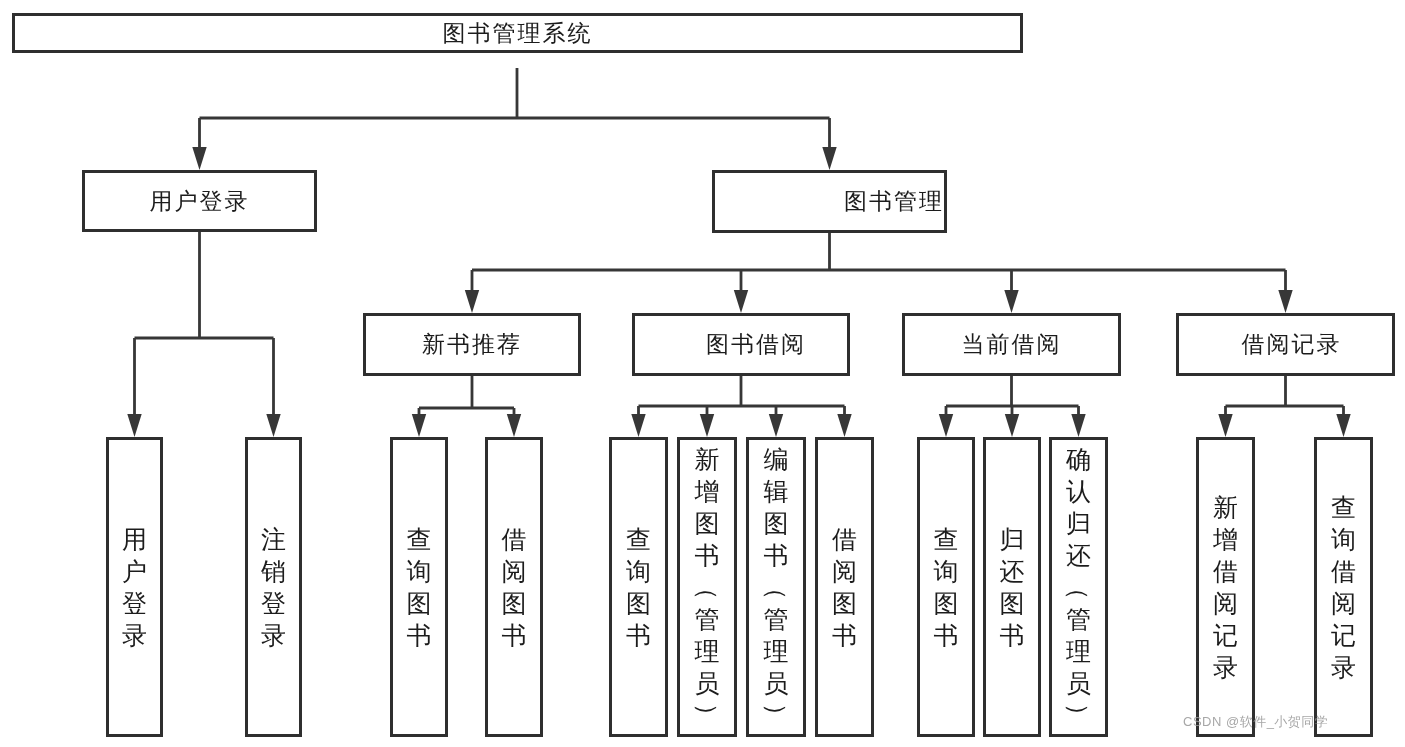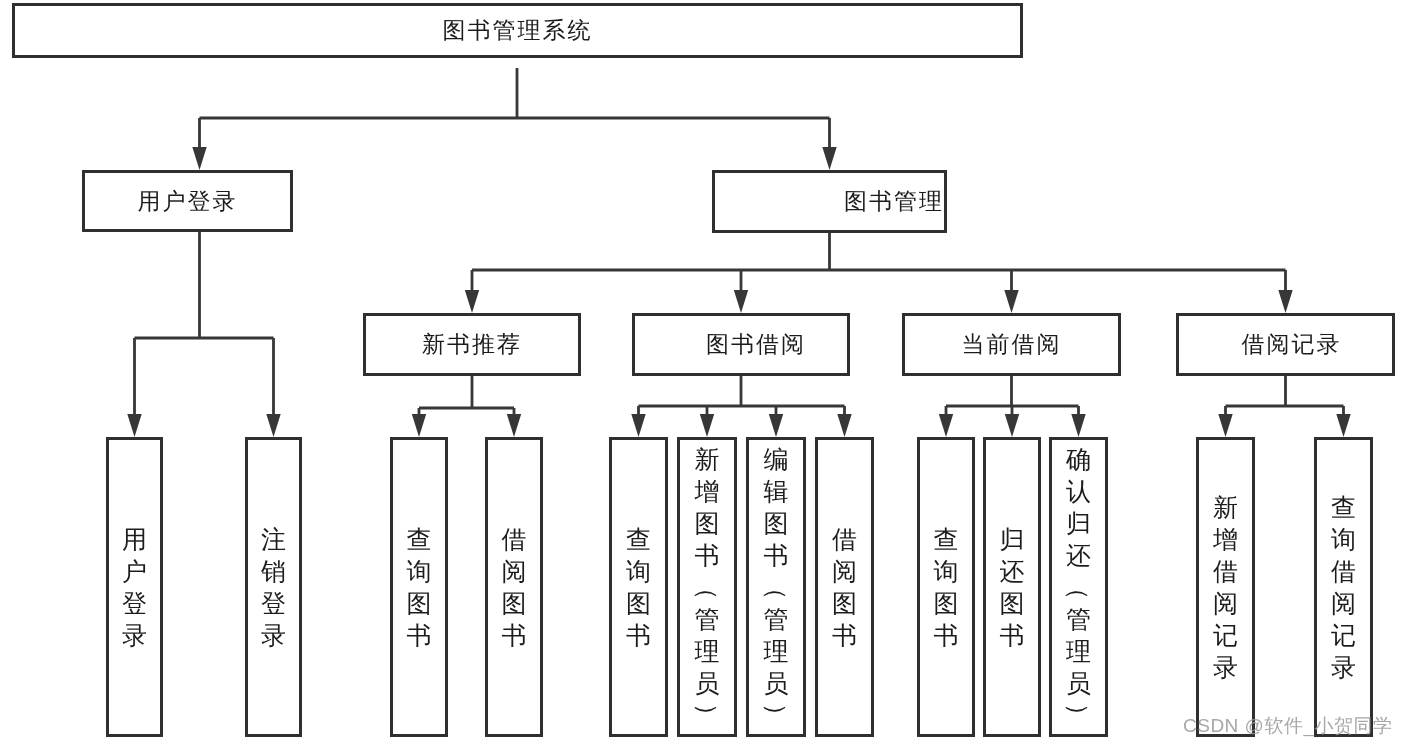--- a/index.html
+++ b/index.html
@@ -37,21 +37,21 @@
   .vbox{top:437px;height:300px;}
   .vtext{
     display:flex;flex-direction:column;align-items:center;justify-content:center;
     height:100%;width:100%;
     font-size:25px;color:var(--text);gap:7px;
   }
   .vtext span{display:block;line-height:1;}
   .vtext span.rot{transform:rotate(90deg);}
   .watermark{
     position:absolute;left:1183px;top:713px;z-index:3;
-    font-size:19px;letter-spacing:0.5px;white-space:nowrap;
+    font-size:13px;letter-spacing:0.5px;white-space:nowrap;
     color:var(--watermark);opacity:0.88;
   }
 </style>
 </head>
 <body>
 
 <div class="canvas">
 
   <svg class="connector-layer" viewBox="0 0 1405 747" xmlns="http://www.w3.org/2000/svg">
     <path d="
@@ -78,25 +78,25 @@
         <polygon points="776,437 768.8,414 783.2,414"></polygon>
         <polygon points="844.5,437 837.3,414 851.7,414"></polygon>
         <polygon points="946,437 938.8,414 953.2,414"></polygon>
         <polygon points="1012,437 1004.8,414 1019.2,414"></polygon>
         <polygon points="1078.5,437 1071.3,414 1085.7,414"></polygon>
         <polygon points="1225.5,437 1218.3,414 1232.7,414"></polygon>
         <polygon points="1343.5,437 1336.3,414 1350.7,414"></polygon>
       </g>
   </svg>
 
-  <div class="box" style="left:12px;top:3px;width:1011px;height:55px;align-items:center;">
+  <div class="box" style="left:12px;top:13px;width:1011px;height:40px;align-items:center;">
     <span class="hlabel">图书管理系统</span>
   </div>
 
-  <div class="box" style="left:82px;top:170px;width:211px;height:62px;">
+  <div class="box" style="left:82px;top:170px;width:235px;height:62px;">
     <span class="hlabel">用户登录</span>
   </div>
   <div class="box" style="left:712px;top:170px;width:235px;height:63px;justify-content:flex-end;">
     <span class="hlabel">图书管理</span>
   </div>
 
   <div class="box" style="left:363px;top:313px;width:218px;height:63px;">
     <span class="hlabel">新书推荐</span>
   </div>
   <div class="box" style="left:632px;top:313px;width:218px;height:63px;padding-left:30px;">

